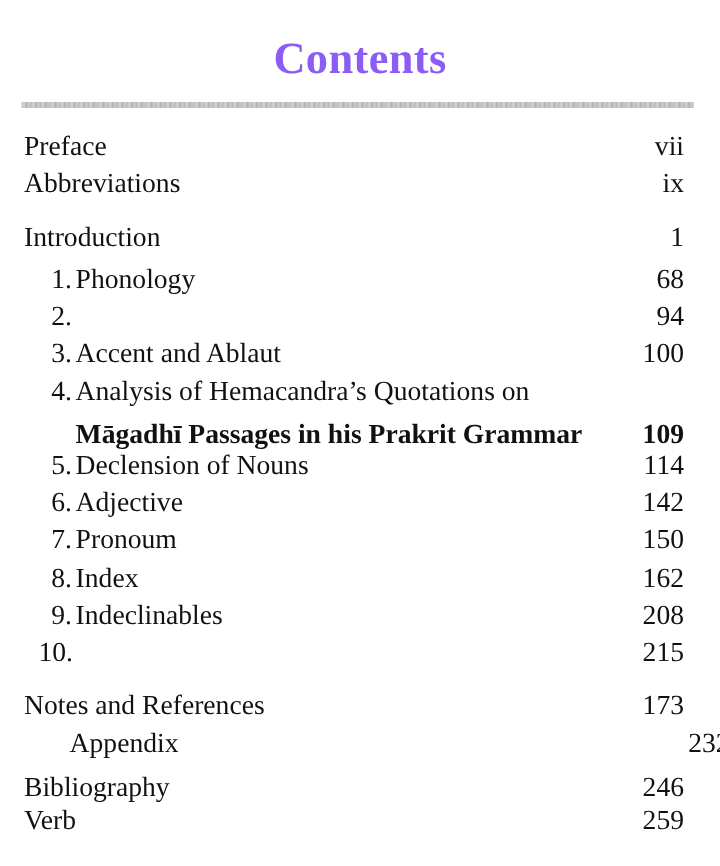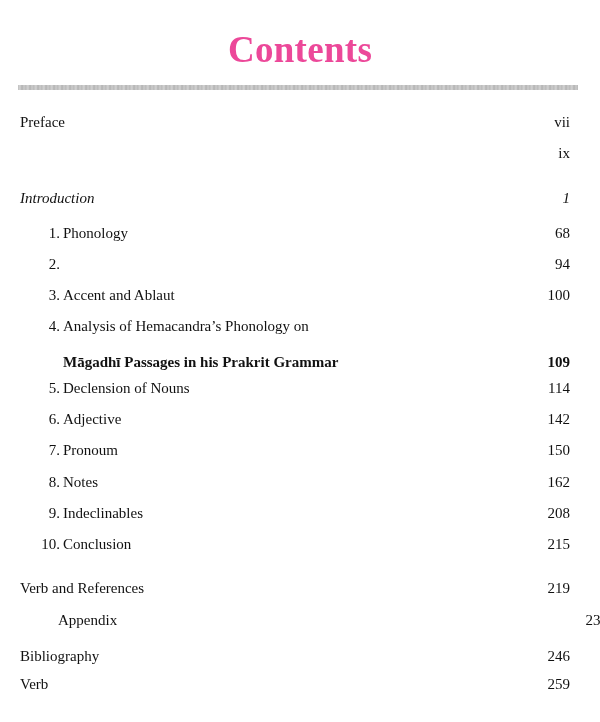--- a/index.html
+++ b/index.html
@@ -16,37 +16,37 @@
     }
     .page-title {
       position: absolute;
       left: 0;
       top: 28px;
       width: 600px;
       text-align: center;
       font-size: 37px;
       font-weight: bold;
       letter-spacing: 0.3px;
-      color: #ec4899;
+      color: #8b5cf6;
     }
     .title-rule {
       position: absolute;
       left: 18px;
       top: 85px;
       width: 560px;
       height: 5px;
       background: repeating-linear-gradient(90deg, #b8b8b8 0px, #cfcfcf 2px, #a9a9a9 4px, #c6c6c6 6px, #b0b0b0 8px);
       opacity: 0.9;
     }
     .toc-row {
       position: absolute;
       left: 20px;
       width: 550px;
       height: 24px;
-      font-size: 15px;
+      font-size: 23px;
       line-height: 24px;
       white-space: nowrap;
     }
     .toc-label {
       position: absolute;
       left: 0;
       top: 0;
     }
     .toc-num {
       position: absolute;
@@ -71,45 +71,46 @@
 <body>
 
 <h1 class="page-title">Contents</h1>
 <div class="title-rule"></div>
 
 <div class="toc-row" style="top:110px;">
   <span class="toc-label">Preface</span>
   <span class="toc-page">vii</span>
 </div>
 <div class="toc-row" style="top:141px;">
+  <span class="toc-label">Abbreviations</span>
   <span class="toc-page">ix</span>
 </div>
 
-<div class="toc-row" style="top:186px;font-style:italic;">
+<div class="toc-row" style="top:186px;">
   <span class="toc-label">Introduction</span>
   <span class="toc-page">1</span>
 </div>
 
 <div class="toc-row chapter" style="top:221px;">
   <span class="toc-num">1.</span>
   <span class="toc-text">Phonology</span>
   <span class="toc-page">68</span>
 </div>
 <div class="toc-row chapter" style="top:252px;">
   <span class="toc-num">2.</span>
   <span class="toc-page">94</span>
 </div>
 <div class="toc-row chapter" style="top:283px;">
   <span class="toc-num">3.</span>
   <span class="toc-text">Accent and Ablaut</span>
   <span class="toc-page">100</span>
 </div>
 <div class="toc-row chapter" style="top:314px;">
   <span class="toc-num">4.</span>
-  <span class="toc-text">Analysis of Hemacandra’s Phonology on</span>
+  <span class="toc-text">Analysis of Hemacandra’s Quotations on</span>
 </div>
 <div class="toc-row chapter" style="top:350px;font-weight:bold;">
   <span class="toc-text">Māgadhī Passages in his Prakrit Grammar</span>
   <span class="toc-page">109</span>
 </div>
 <div class="toc-row chapter" style="top:376px;">
   <span class="toc-num">5.</span>
   <span class="toc-text">Declension of Nouns</span>
   <span class="toc-page">114</span>
 </div>
@@ -118,37 +119,36 @@
   <span class="toc-text">Adjective</span>
   <span class="toc-page">142</span>
 </div>
 <div class="toc-row chapter" style="top:438px;">
   <span class="toc-num">7.</span>
   <span class="toc-text">Pronoum</span>
   <span class="toc-page">150</span>
 </div>
 <div class="toc-row chapter" style="top:470px;">
   <span class="toc-num">8.</span>
-  <span class="toc-text">Notes</span>
+  <span class="toc-text">Index</span>
   <span class="toc-page">162</span>
 </div>
 <div class="toc-row chapter" style="top:501px;">
   <span class="toc-num">9.</span>
   <span class="toc-text">Indeclinables</span>
   <span class="toc-page">208</span>
 </div>
 <div class="toc-row chapter" style="top:532px;">
   <span class="toc-num">10.</span>
-  <span class="toc-text">Conclusion</span>
   <span class="toc-page">215</span>
 </div>
 
 <div class="toc-row" style="top:576px;">
-  <span class="toc-label">Verb and References</span>
-  <span class="toc-page">219</span>
+  <span class="toc-label">Notes and References</span>
+  <span class="toc-page">173</span>
 </div>
 <div class="toc-row" style="top:608px;margin-left:38px;">
   <span class="toc-label">Appendix</span>
   <span class="toc-page">232</span>
 </div>
 <div class="toc-row" style="top:644px;">
   <span class="toc-label">Bibliography</span>
   <span class="toc-page">246</span>
 </div>
 <div class="toc-row" style="top:672px;">

